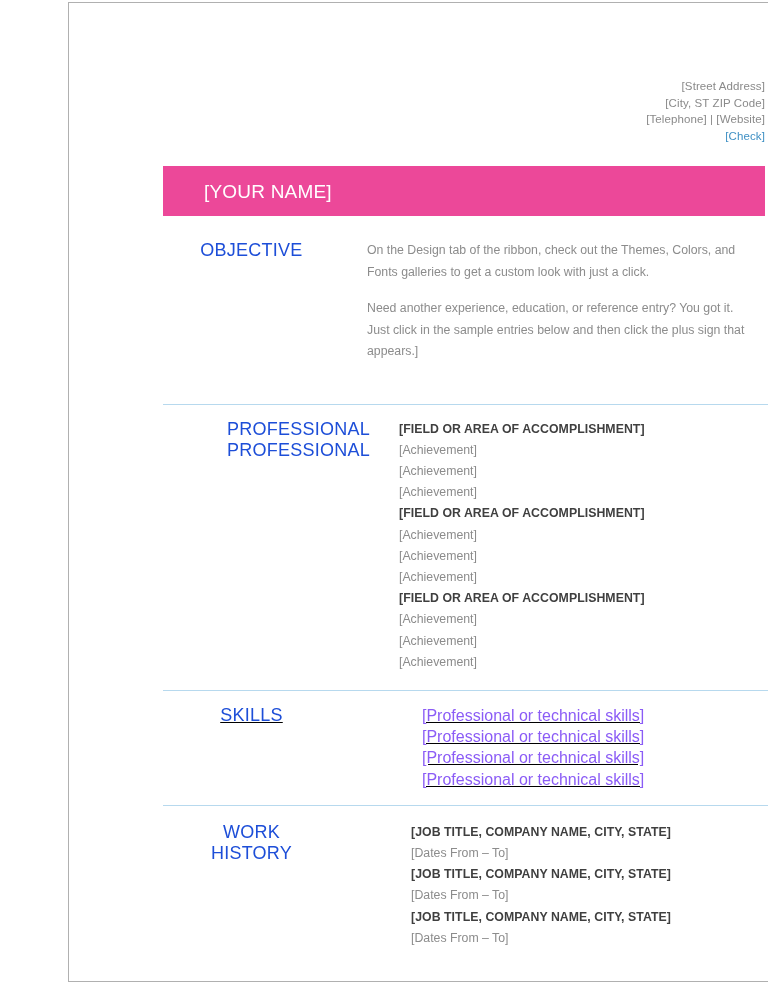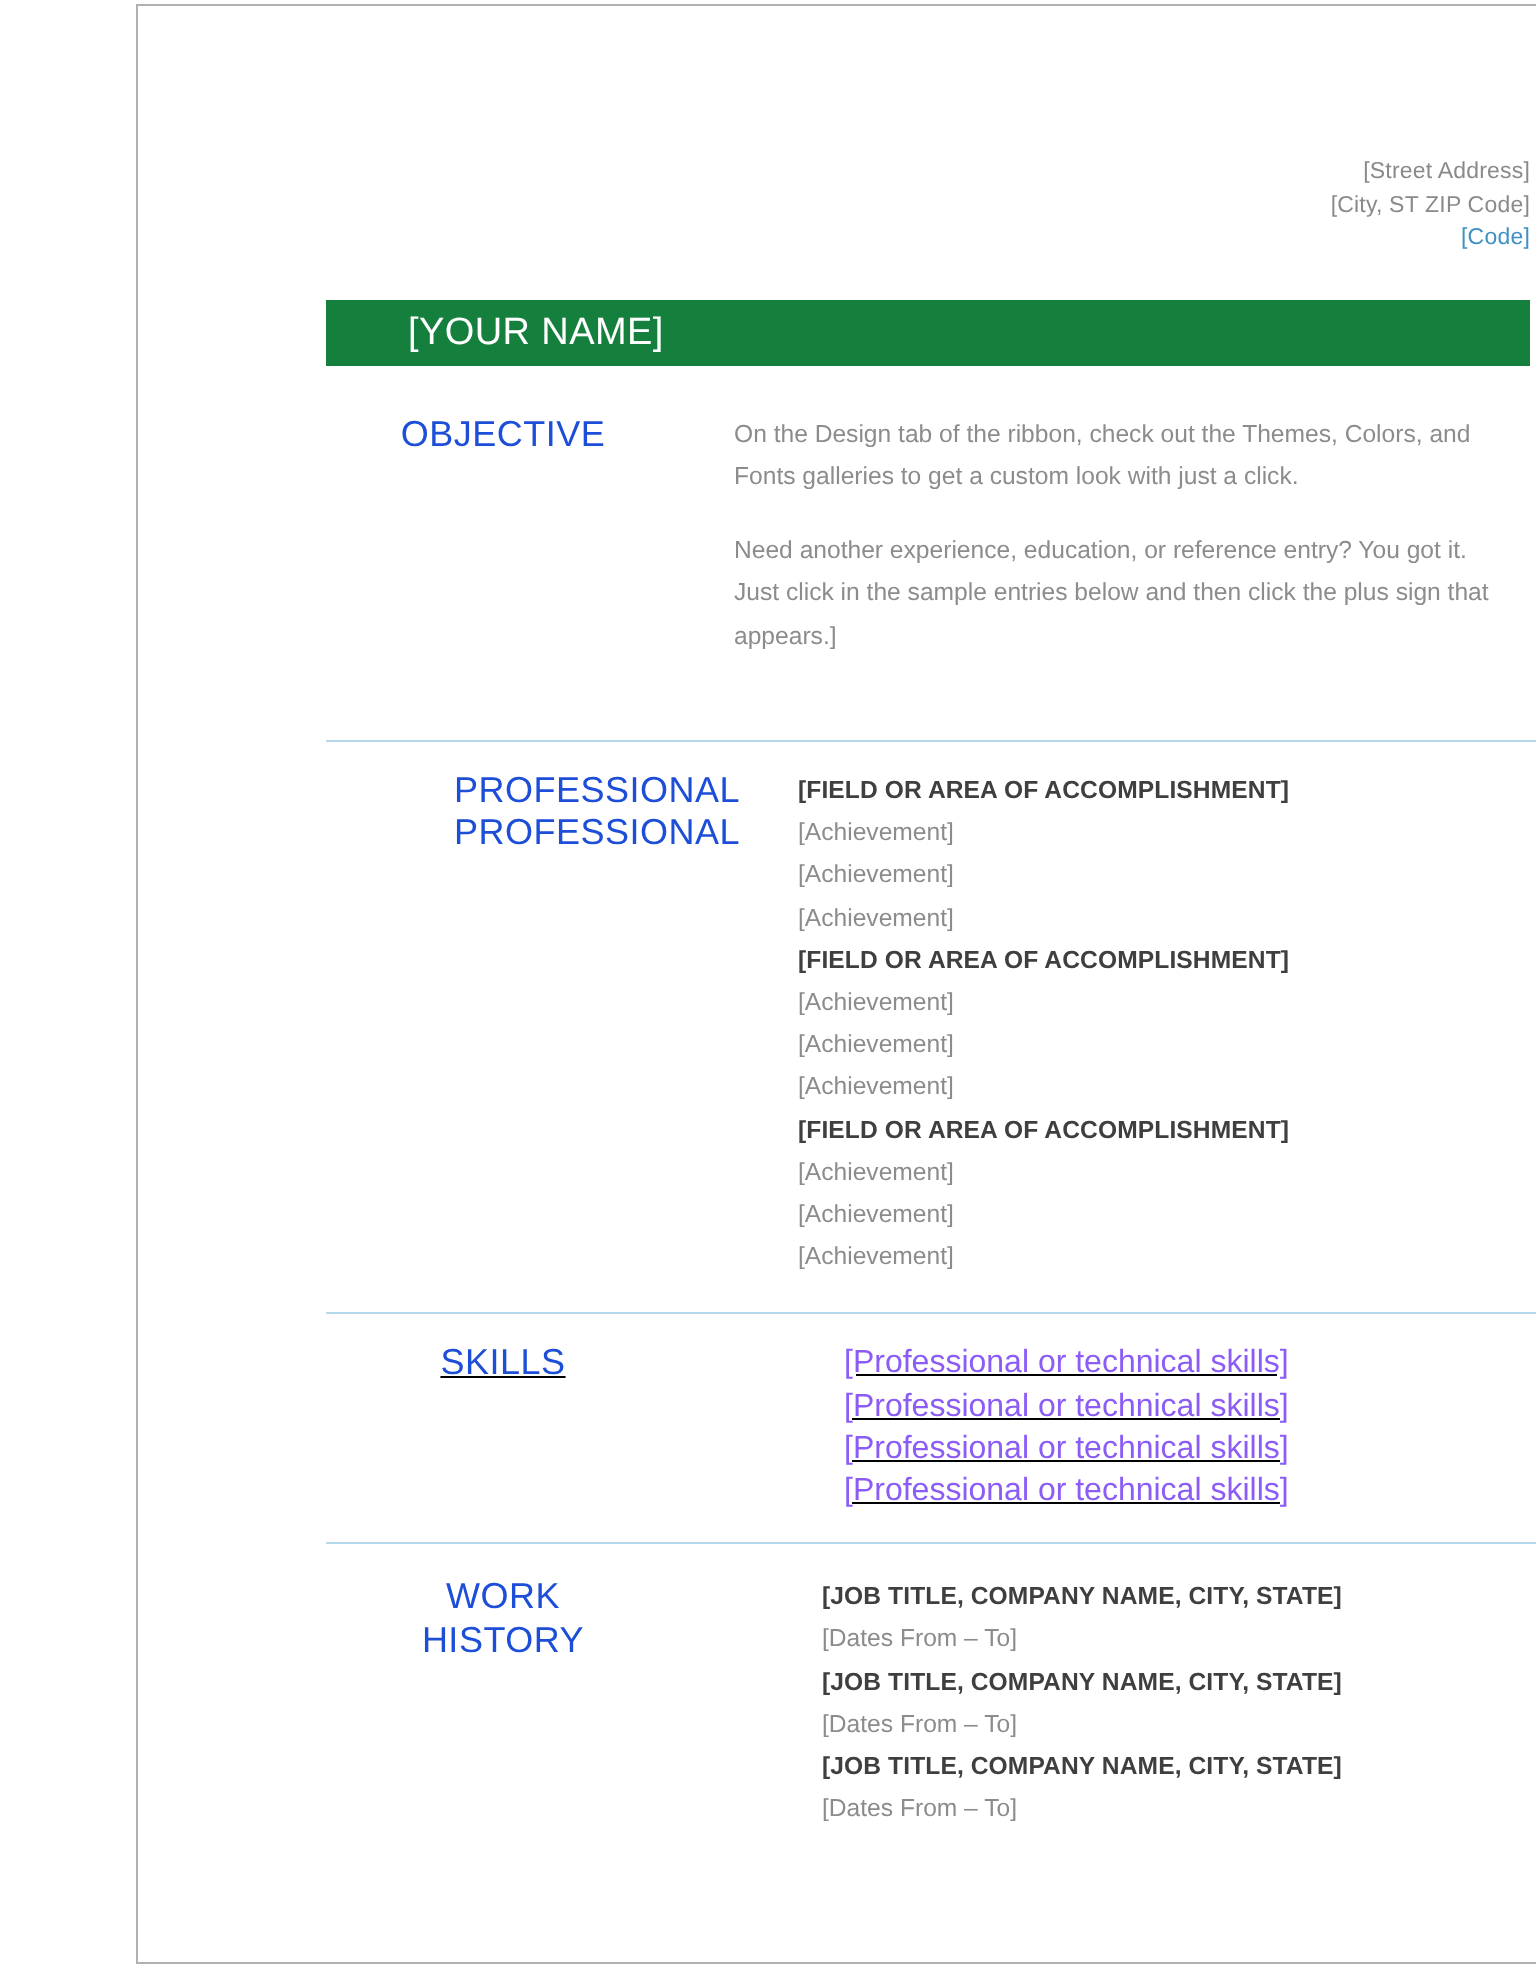--- a/index.html
+++ b/index.html
@@ -49,22 +49,22 @@
     line-height: 16.5px;
     color: #8a8a8a;
     letter-spacing: .1px;
   }
   .contact .line { display: block; white-space: nowrap; }
   .contact .email { color: #3f90c4; }
 
   
   .name-banner {
     margin-top: 22px;
-    height: 33px;
-    background: #15803d;
+    height: 50px;
+    background: #ec4899;
     display: flex;
     align-items: center;
     padding-left: 9px;
   }
   .name-banner .name-text {
     color: #ffffff;
     font-size: 19px;
     line-height: 19px;
     letter-spacing: .2px;
     font-weight: 400;
@@ -156,21 +156,22 @@
 <body>
 
 <div class="page">
   <div class="page-border"></div>
 
   <div class="sheet">
 
     <div class="contact">
       <span class="line">[Street Address]</span>
       <span class="line">[City, ST ZIP Code]</span>
-      <span class="line email">[Code]</span>
+      <span class="line">[Telephone] | [Website]</span>
+      <span class="line email">[Check]</span>
     </div>
 
     <div class="name-banner">
       <span class="name-text">[YOUR NAME]</span>
     </div>
 
     <div class="section objective">
       <div class="sec-label">OBJECTIVE</div>
       <div class="sec-body">
         <p>On the Design tab of the ribbon, check out the Themes, Colors, and Fonts galleries to get a custom look with just a click.</p>

